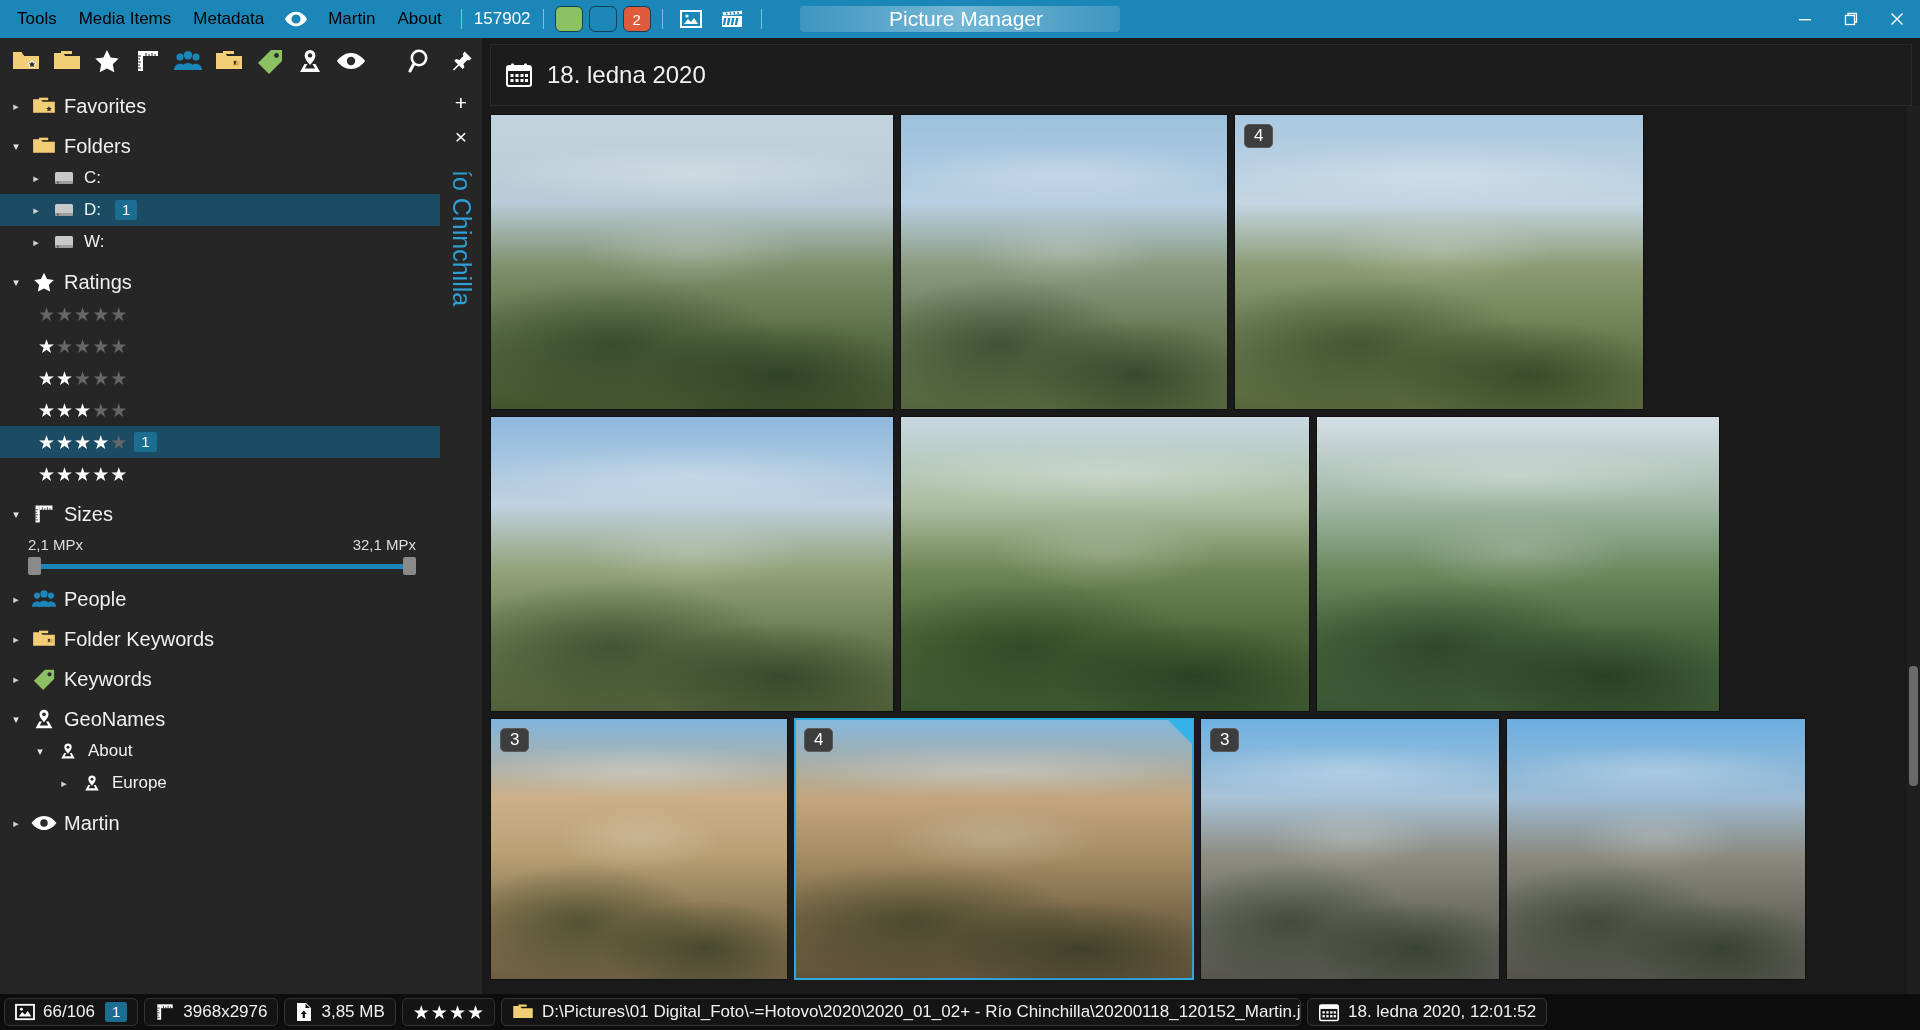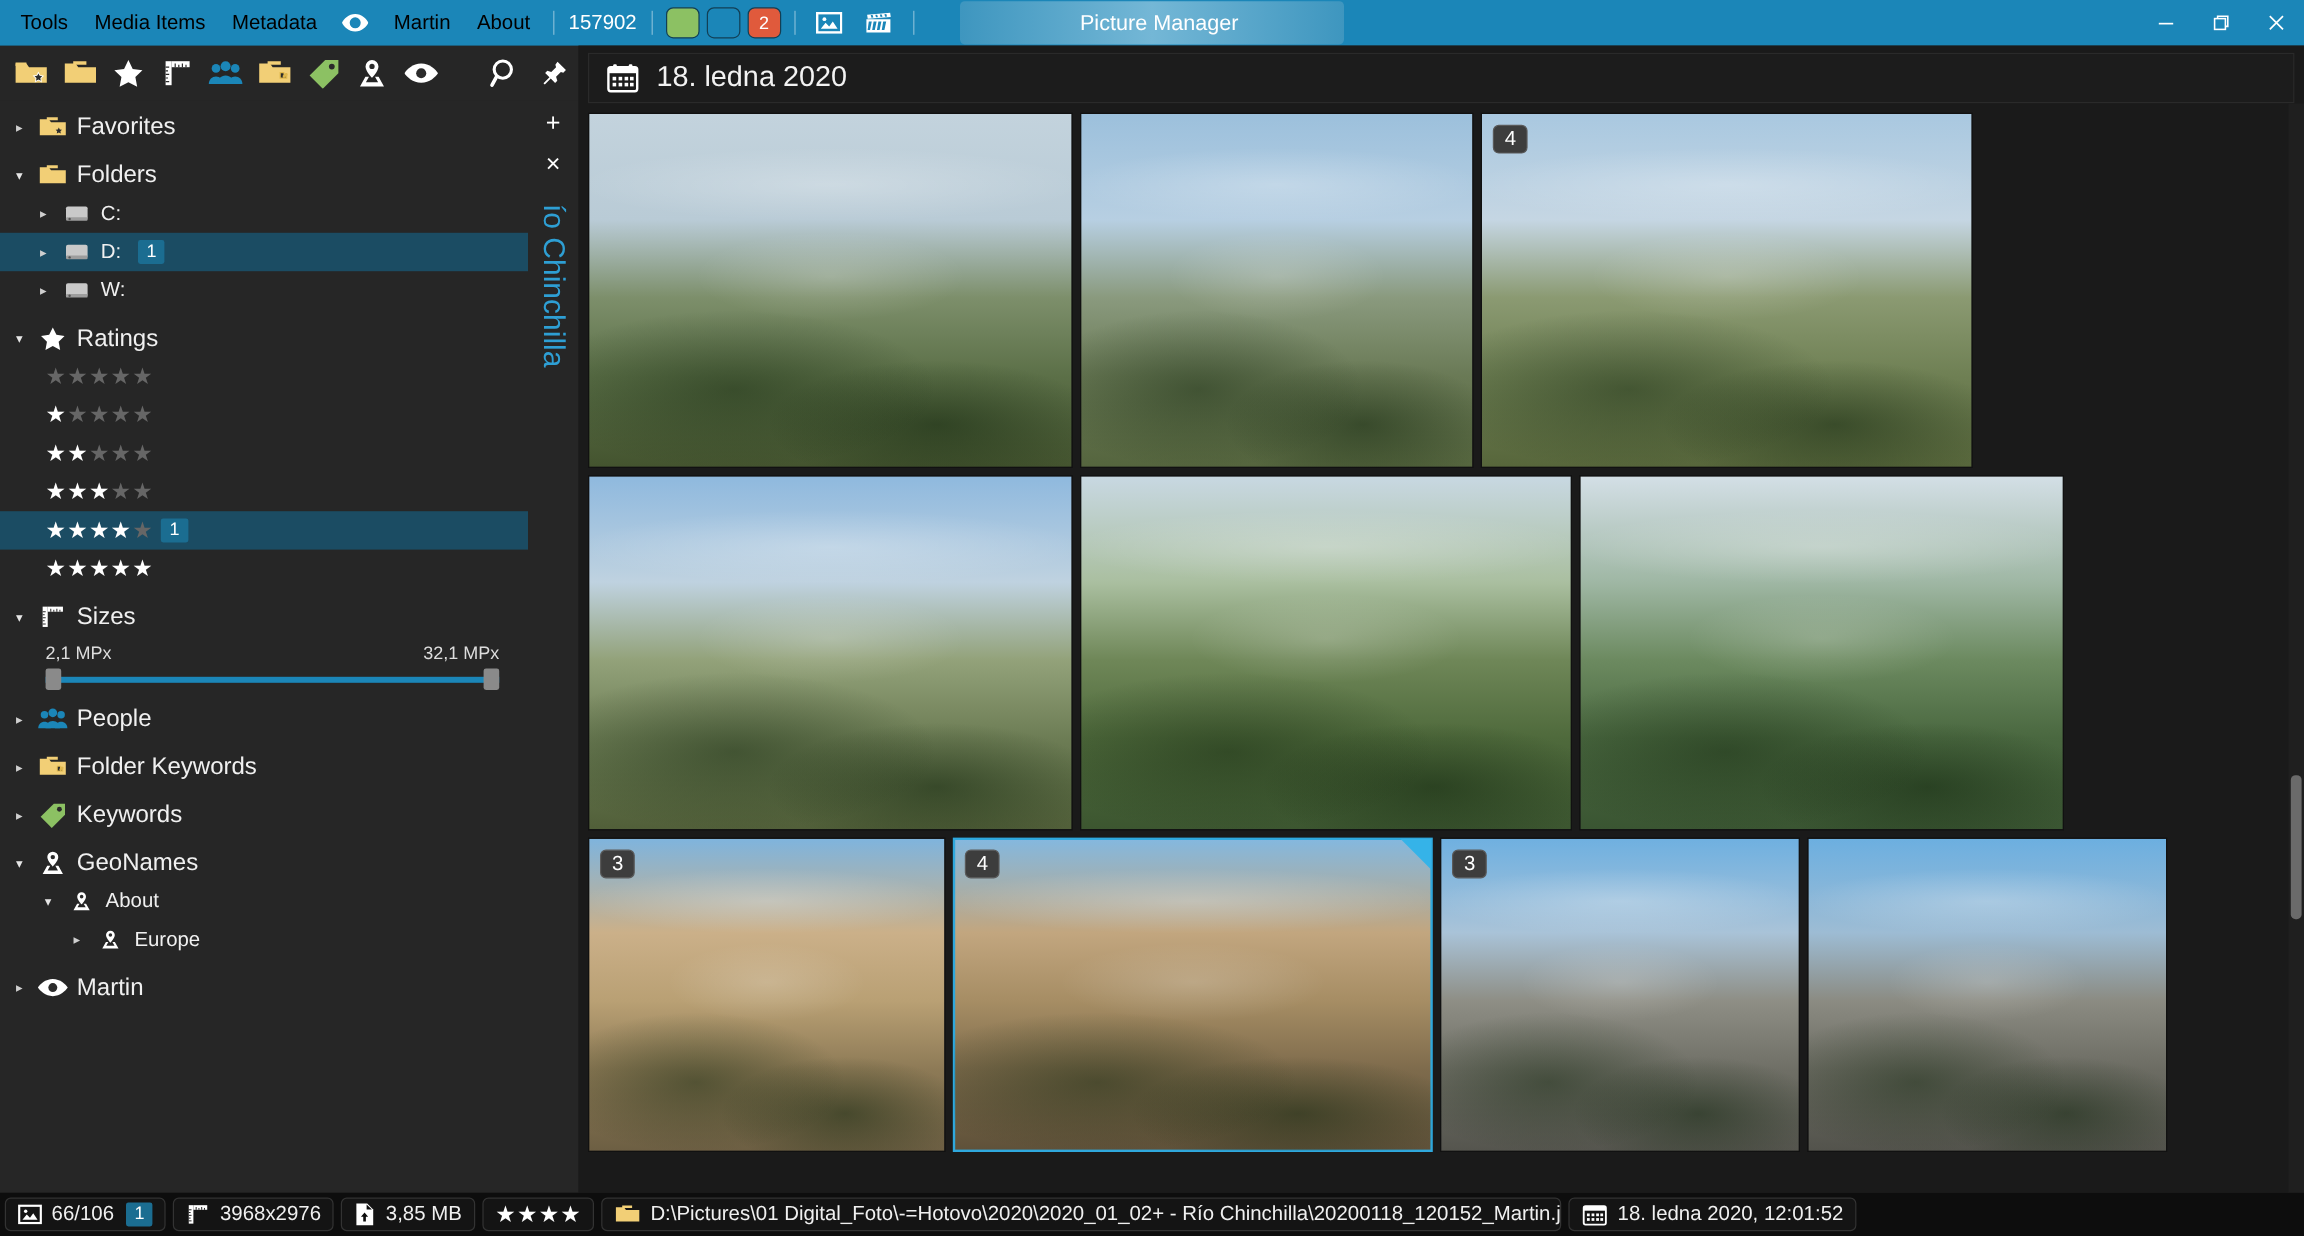--- a/index.html
+++ b/index.html
@@ -28,24 +28,24 @@
     width: 28px; height: 26px; border-radius: 6px; border: 1.6px solid #123f55;
     margin: 0 3px; display: flex; align-items: center; justify-content: center;
     font-size: 15px; color: #fff;
   }
   .cbtn.green { background: #8cc163; }
   .cbtn.blue  { background: transparent; }
   .cbtn.red   { background: #e05a3c; }
   .tb-ico { padding: 0 9px; display: flex; align-items: center; }
   .wintitle {
     position: absolute; left: 50%; transform: translateX(-50%);
-    width: 320px; height: 36px; border-radius: 4px;
+    width: 320px; height: 26px; border-radius: 4px;
     background: linear-gradient(90deg,#3e96bf 0%, #74b7d6 50%, #3e96bf 100%);
     display: flex; align-items: center; justify-content: center;
-    color: #ffffff; font-size: 18px; padding-left: 12px;
+    color: #ffffff; font-size: 21px; padding-left: 12px;
   }
   .wctrls { position: absolute; right: 0; top: 0; height: 38px; display: flex; align-items: center; }
   .wctrl { width: 46px; height: 38px; display: flex; align-items: center; justify-content: center; color: #fff; }
 
   
   .body { flex: 1; display: flex; min-height: 0; background: #252525; }
 
   
   .leftpane { width: 482px; flex: none; display: flex; background: #262626; }
   .leftcol { width: 482px; display: flex; flex-direction: column; }
@@ -76,32 +76,32 @@
     background: #1b6d91; color: #fff; font-size: 15px; border-radius: 2px;
     padding: 1px 7px; margin-left: 7px; line-height: 1.25;
   }
   .stars { display: flex; gap: 1px; margin-left: 30px; }
   .stars .s { font-size: 19px; line-height: 1; }
   .s.on { color: #ffffff; }
   .s.off { color: #666666; }
   .rrow { height: 32px; display: flex; align-items: center; padding-left: 8px; }
   .rrow.sel { background: #1b4c63; }
 
-  .sizes-wrap { padding: 6px 24px 0 38px; }
+  .sizes-wrap { padding: 6px 24px 0 28px; }
   .sz-labels { display: flex; justify-content: space-between; font-size: 15px; color: #dddddd; }
   .slider { position: relative; height: 18px; margin-top: 4px; }
   .track { position: absolute; top: 7px; left: 0; right: 0; height: 5px; background: #1b86b8; }
   .knob { position: absolute; top: 0; width: 13px; height: 18px; background: #8a8a8a; border-radius: 2px; }
   .knob.l { left: 0; }
   .knob.r { right: 0; }
 
   
   .content { flex: 1; min-width: 0; display: flex; flex-direction: column; background: #1a1a1a; position: relative; }
   .grouphdr {
-    height: 42px; margin: 6px 8px 0 8px; background: #1c1c1c;
+    height: 62px; margin: 6px 8px 0 8px; background: #1c1c1c;
     display: flex; align-items: center; gap: 14px; padding-left: 14px; flex: none;
     border: 1px solid #2a2a2a;
   }
   .grouphdr .gtitle { font-size: 24px; color: #f2f2f2; }
   .grid-scroll { flex: 1; overflow: hidden; position: relative; padding: 8px; }
   .grid-row { display: flex; gap: 6px; margin-bottom: 6px; }
   .thumb {
     position: relative; overflow: hidden; border: 1px solid #111;
     background: #333;
   }

